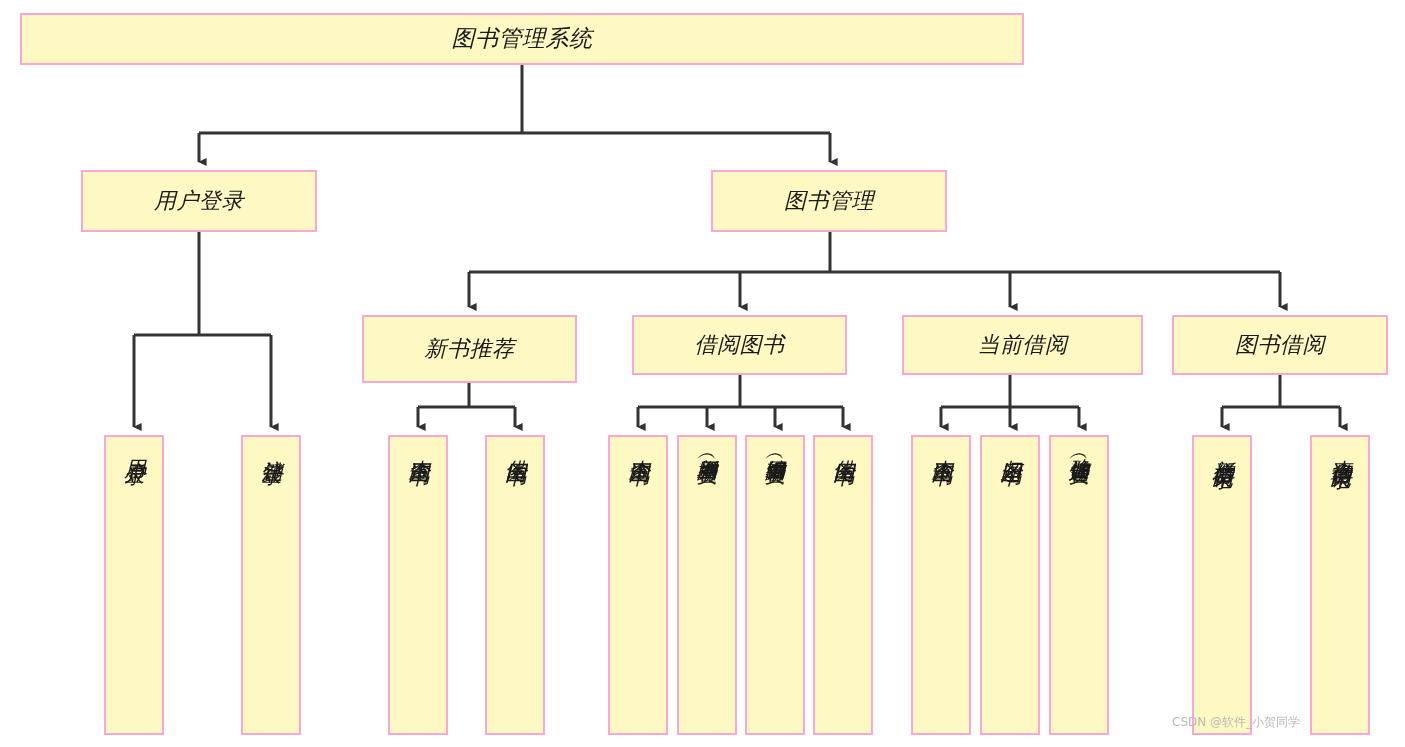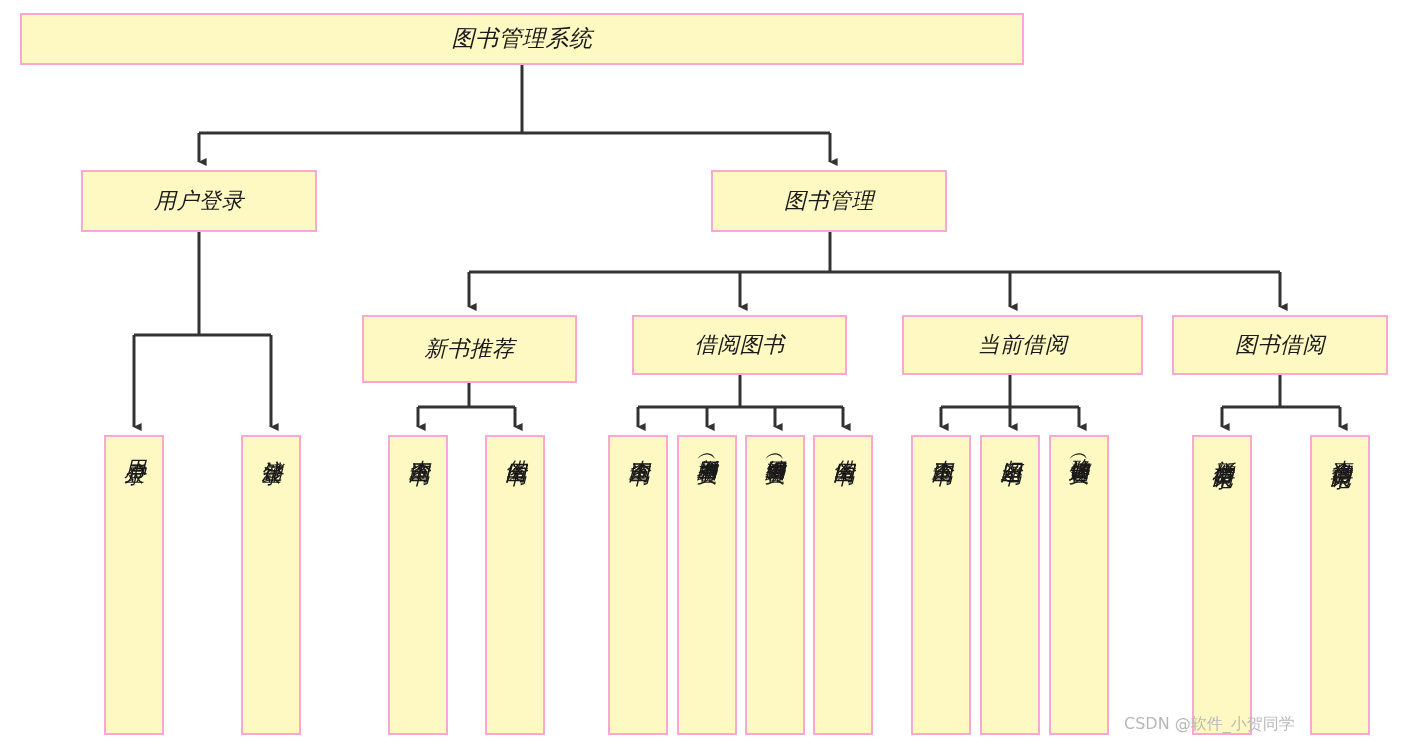--- a/index.html
+++ b/index.html
@@ -60,23 +60,23 @@
     line-height: 1.12;
     letter-spacing: 2px;
     white-space: nowrap;
   }
   .node.leaf.tall-text .label {
     font-size: 20px;
     letter-spacing: 1px;
   }
   #watermark {
     position: absolute;
-    left: 1124px;
+    left: 1172px;
     top: 714px;
-    font-size: 16px;
+    font-size: 12px;
     color: #b8b8b8;
     white-space: nowrap;
     z-index: 5;
     font-family: "DejaVu Sans", "Liberation Sans", sans-serif;
   }
 </style>
 </head>
 <body>
 
 <div id="diagram-root">

